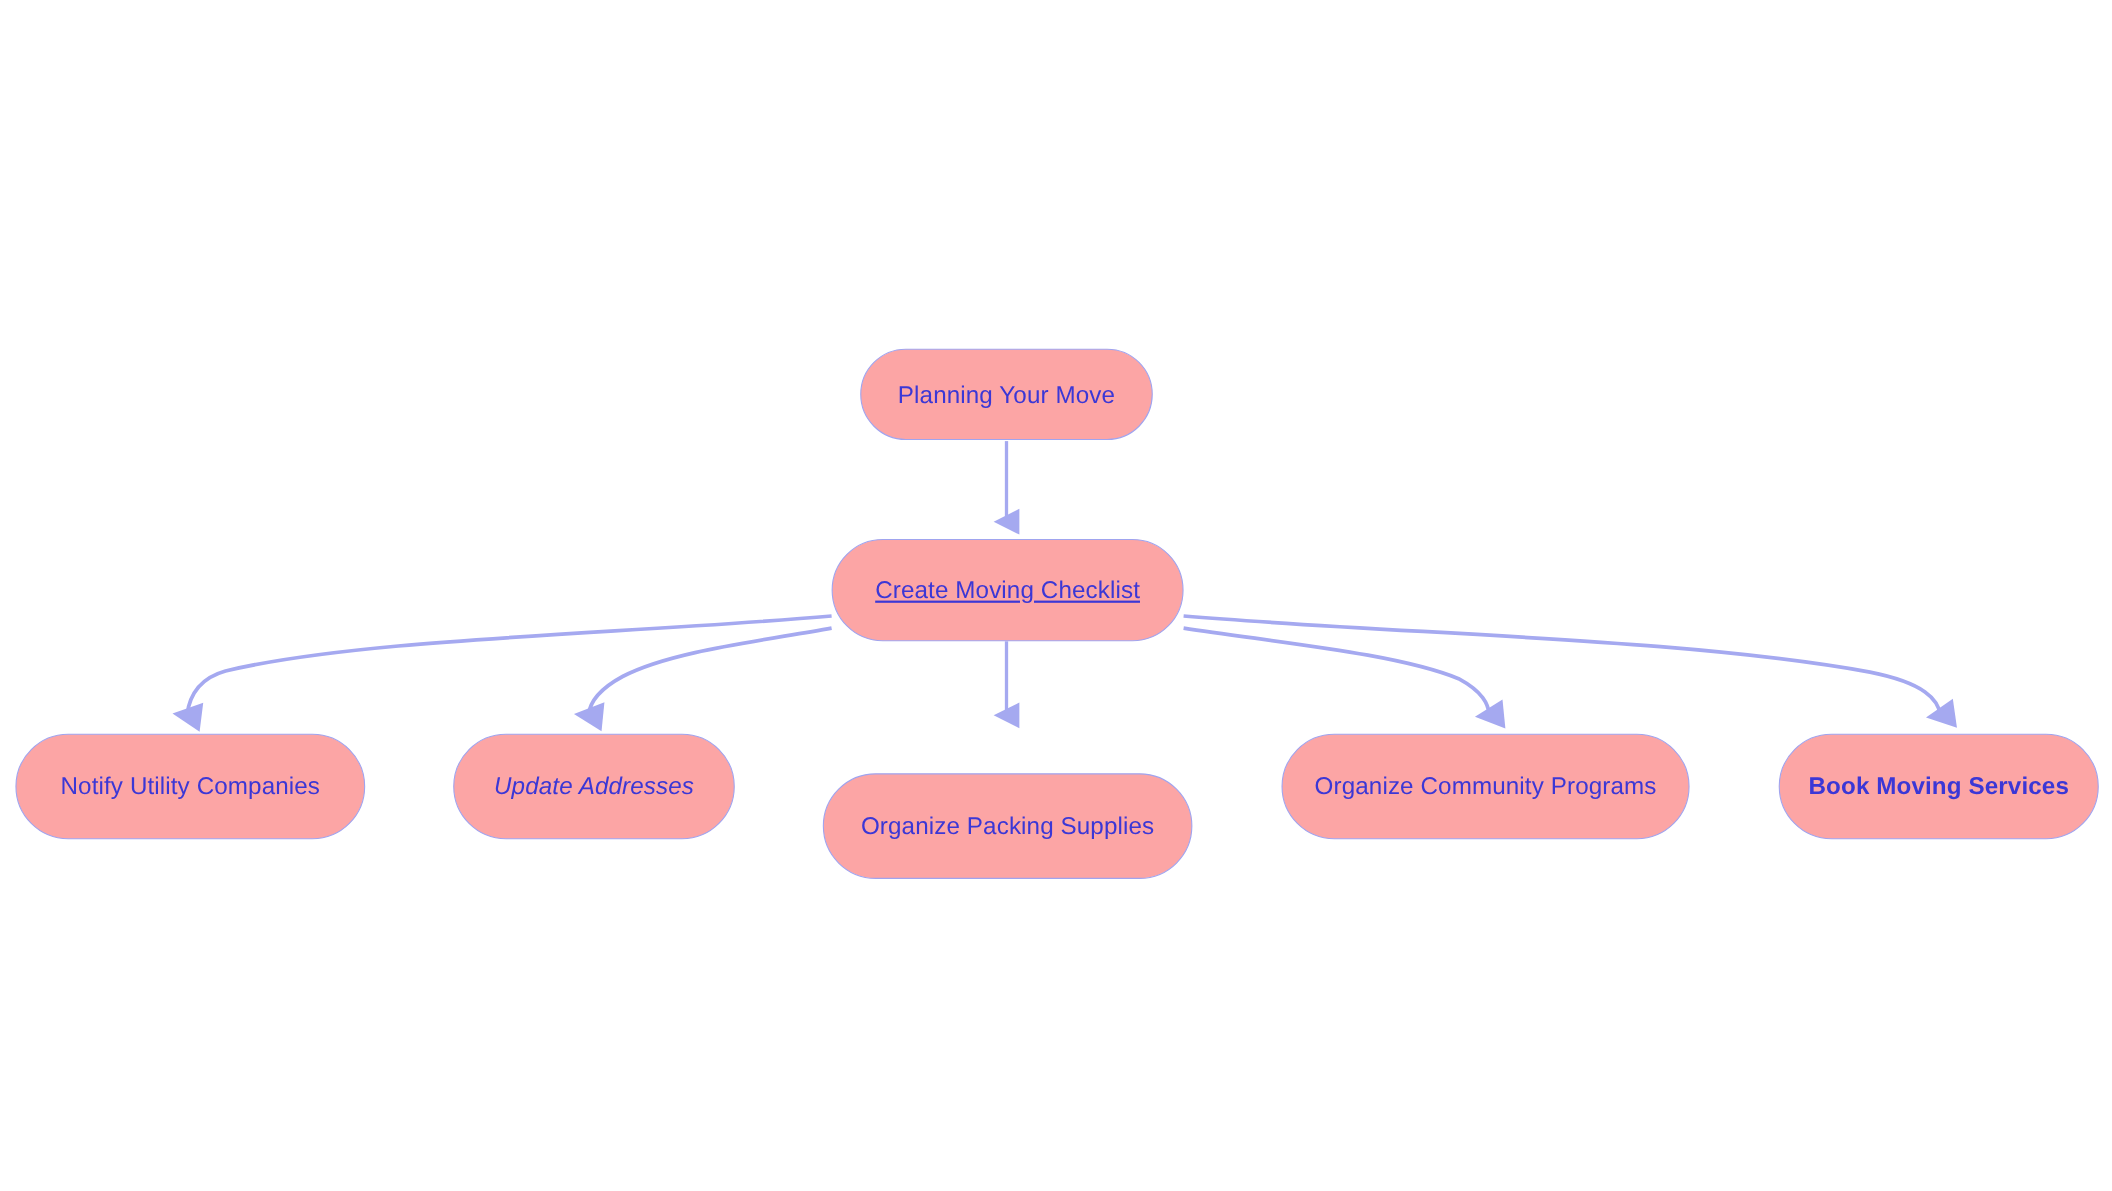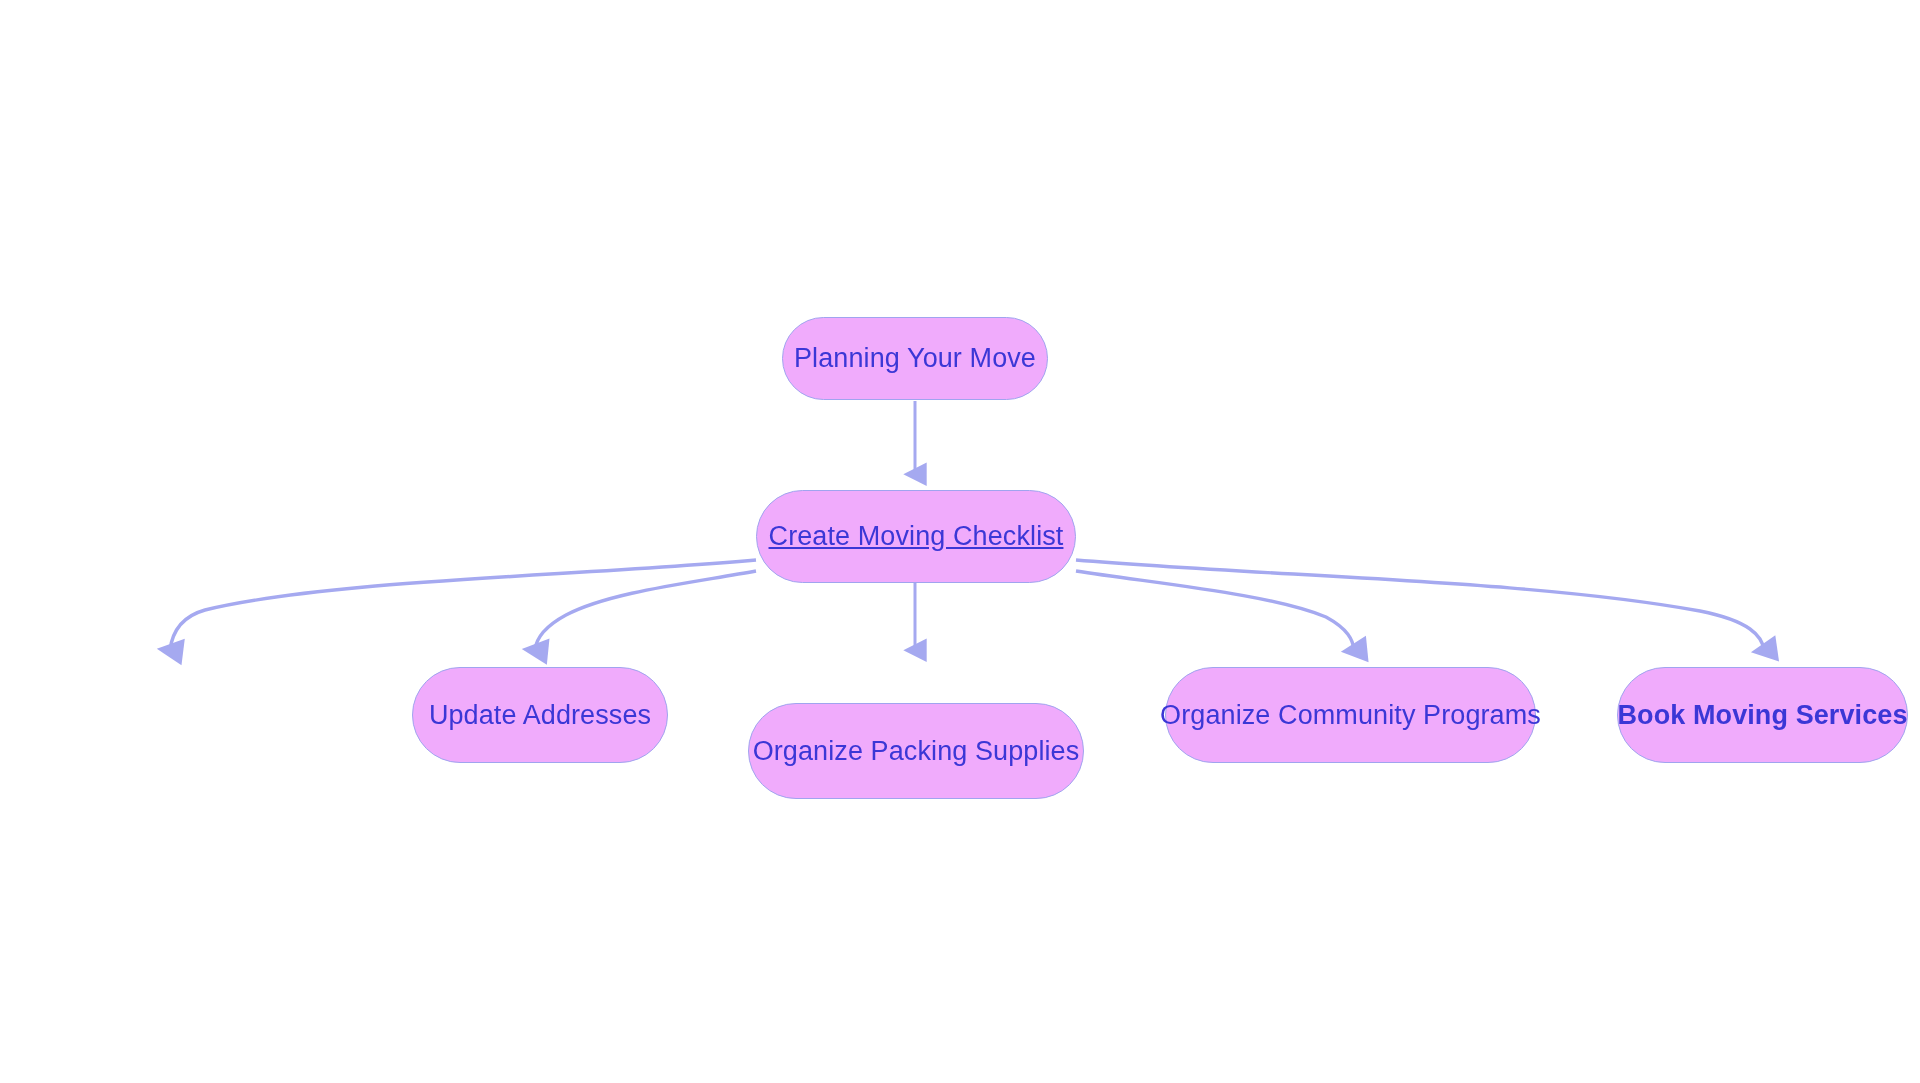--- a/index.html
+++ b/index.html
@@ -29,25 +29,25 @@
     width: 1920px;
     height: 1083px;
     pointer-events: none;
   }
   .node {
     position: absolute;
     box-sizing: border-box;
     display: flex;
     align-items: center;
     justify-content: center;
-    background: #f0abfc;
+    background: #fca5a5;
     border: 1.6px solid #a0a4ef;
     border-radius: 9999px;
     color: #3b37d6;
-    font-size: 27px;
+    font-size: 22px;
     font-weight: 400;
     letter-spacing: 0.1px;
     line-height: 1;
     white-space: nowrap;
     text-align: left;
   }
   .node-label {
     pointer-events: none;
   }
 </style>
@@ -77,22 +77,25 @@
   </svg>
 
   <div class="node" style="left:782px; top:317px; width:266px; height:83px;">
     <span class="node-label">Planning Your Move</span>
   </div>
 
   <div class="node" style="left:756px; top:490px; width:320px; height:93px;text-decoration:underline;">
     <span class="node-label">Create Moving Checklist</span>
   </div>
 
+  <div class="node" style="left:14px; top:667px; width:318px; height:96px;">
+    <span class="node-label">Notify Utility Companies</span>
+  </div>
 
-  <div class="node" style="left:412px; top:667px; width:256px; height:96px;">
+  <div class="node" style="left:412px; top:667px; width:256px; height:96px;font-style:italic;">
     <span class="node-label">Update Addresses</span>
   </div>
 
   <div class="node" style="left:748px; top:703px; width:336px; height:96px;">
     <span class="node-label">Organize Packing Supplies</span>
   </div>
 
   <div class="node" style="left:1165px; top:667px; width:371px; height:96px;">
     <span class="node-label">Organize Community Programs</span>
   </div>

